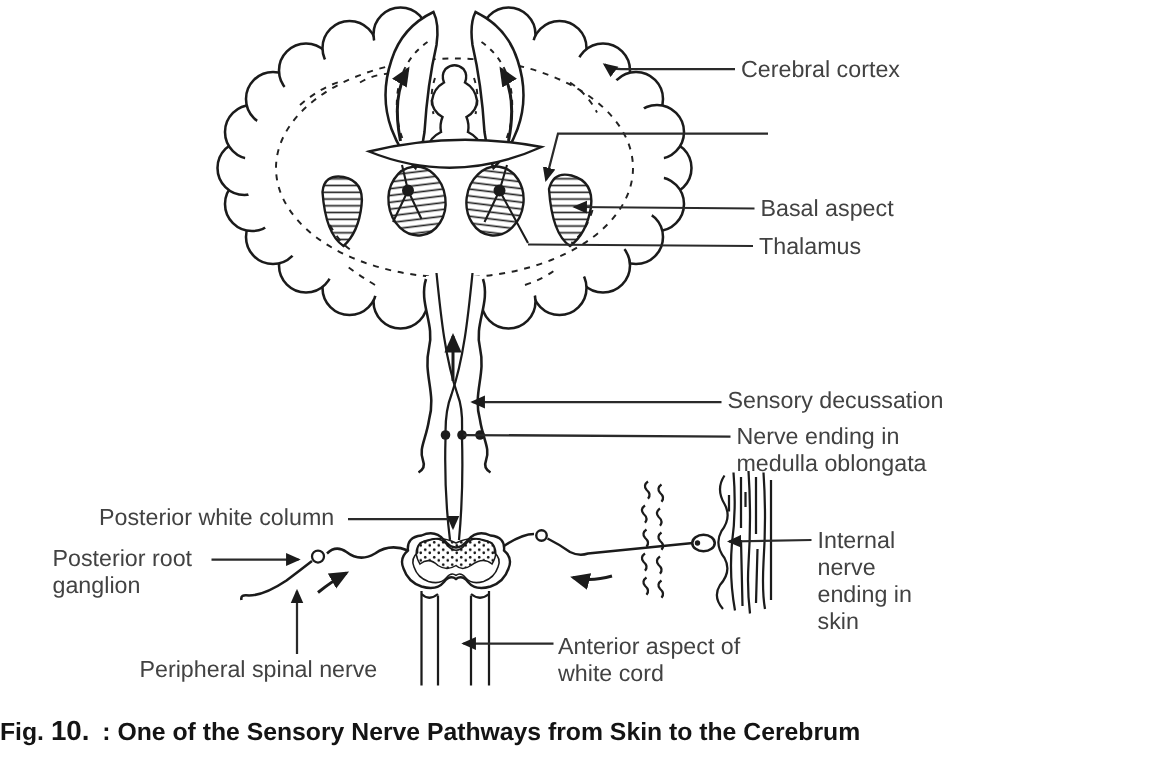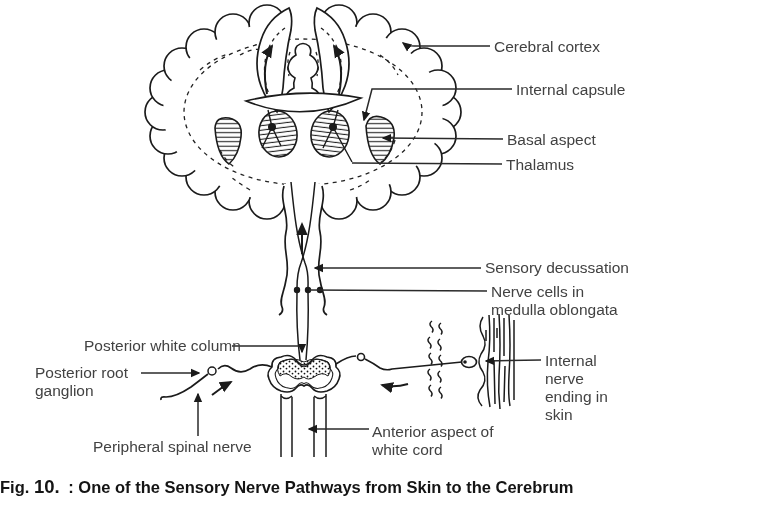--- a/index.html
+++ b/index.html
@@ -7,21 +7,21 @@
          font-family:"Liberation Sans",sans-serif;}
   .stage svg{position:absolute;left:0;top:0;}
   .label{position:absolute;font-size:15.5px;line-height:18px;color:#424242;
          white-space:pre-line;}
   #l-cortex{left:494px;top:38px}
   #l-capsule{left:516px;top:81px}
   #l-basal{left:507px;top:131px}
   #l-thalamus{left:506px;top:156px}
   #l-decussation{left:485px;top:259px}
   #l-nervecells{left:491px;top:283px}
-  #l-pwc{left:84px;top:337px}
+  #l-pwc{left:66px;top:337px}
   #l-prg{left:35px;top:364px}
   #l-psn{left:93px;top:438px}
   #l-aasc{left:372px;top:423px}
   #l-snes{left:545px;top:352px}
   .caption{position:absolute;left:0;right:0;top:476px;text-align:left;color:#141414;
            font-size:16.5px;font-weight:bold;}
   .caption .ten{font-size:18.5px;font-weight:800;}
   .caption .rest{margin-left:4px;}
 </style>
 </head>
@@ -205,25 +205,24 @@
     <path d="M487,291 L309,290"></path>
     <path d="M541,360 L486,361" marker-end="url(#arr)"></path>
     <path d="M232,346 L302,346 L302,352" marker-end="url(#arr)"></path>
     <path d="M141,373 L199,373" marker-end="url(#arr)"></path>
     <path d="M198,436 L198,394" marker-end="url(#arr)"></path>
     <path d="M369,429 L309,429" marker-end="url(#arr)"></path>
   </g>
 </svg>
 
   <div class="label" id="l-cortex">Cerebral cortex</div>
-  <div class="label" id="l-capsule">Internal capsule</div>
   <div class="label" id="l-basal">Basal aspect</div>
   <div class="label" id="l-thalamus">Thalamus</div>
   <div class="label" id="l-decussation">Sensory decussation</div>
-  <div class="label" id="l-nervecells">Nerve cells in medulla oblongata</div>
+  <div class="label" id="l-nervecells">Nerve ending in medulla oblongata</div>
   <div class="label" id="l-pwc">Posterior white column</div>
   <div class="label" id="l-prg">Posterior root
 ganglion</div>
   <div class="label" id="l-psn">Peripheral spinal nerve</div>
   <div class="label" id="l-aasc">Anterior aspect of
 white cord</div>
   <div class="label" id="l-snes">Internal nerve
 ending in skin</div>
 
   <div class="caption">

